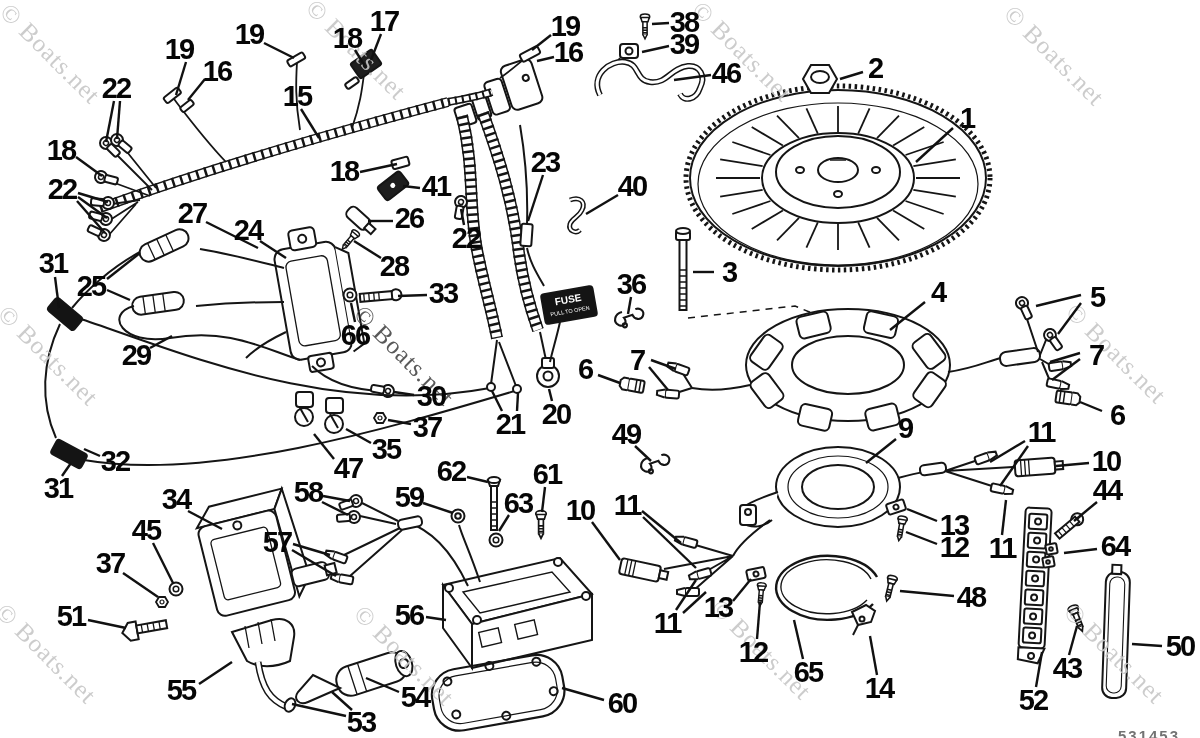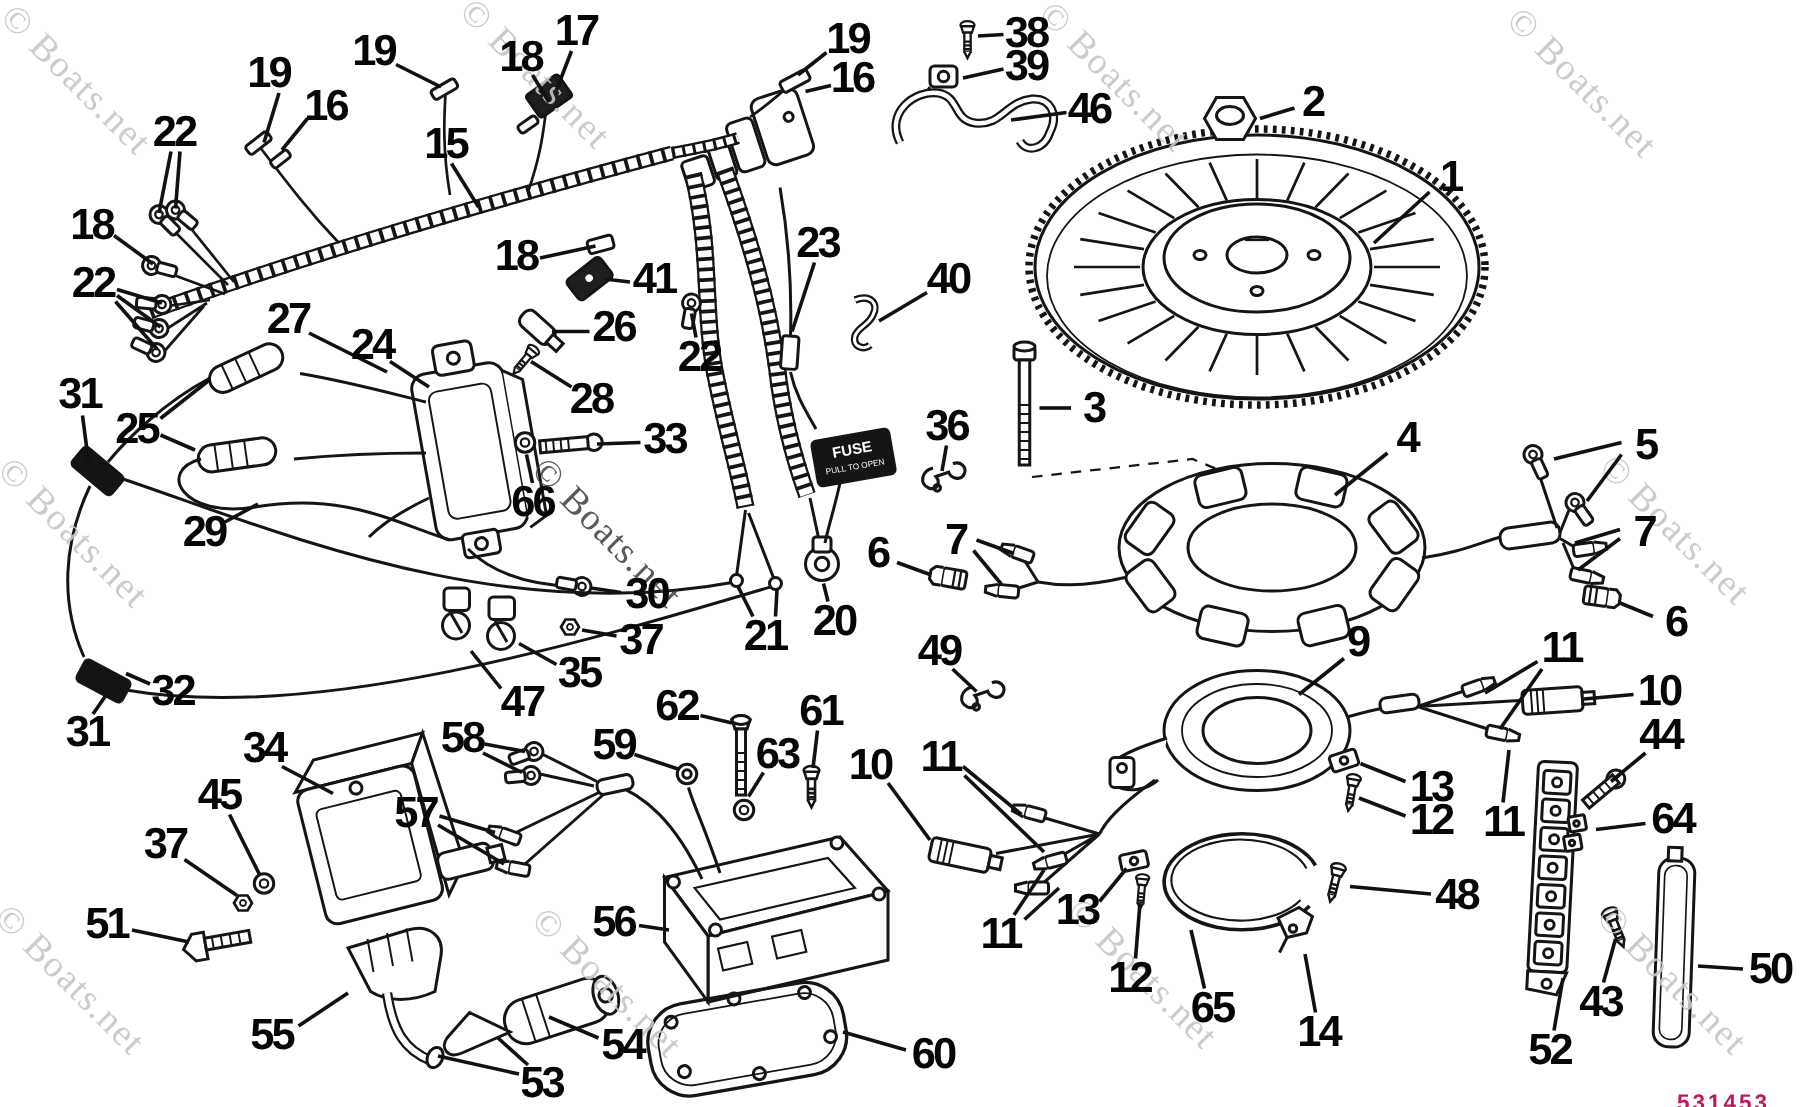--- a/index.html
+++ b/index.html
@@ -9,21 +9,21 @@
   #wm-layer{position:absolute;left:0;top:0;width:1200px;height:738px;pointer-events:none;}
   .wm{position:absolute;white-space:nowrap;font-family:"Liberation Serif",serif;
       font-size:25px;transform:rotate(45deg);transform-origin:left top;letter-spacing:1px;}
   .wm.light{color:#c7c7c7;opacity:.9;}
   .wm.dark{color:#3d3d3d;opacity:.85;}
   #callout-svg{position:absolute;left:0;top:0;}
   .callout-text{font-family:"Liberation Sans",sans-serif;font-weight:bold;font-size:29px;
       letter-spacing:-2px;fill:#060606;}
   .leader{stroke:#111;stroke-width:2.4;fill:none;}
   #footer-code{position:absolute;left:1118px;top:727px;height:11px;width:80px;overflow:hidden;
-      font-family:"Liberation Sans",sans-serif;font-weight:bold;font-size:15px;color:#be185d;
+      font-family:"Liberation Sans",sans-serif;font-weight:bold;font-size:15px;color:#737373;
       letter-spacing:2px;}
   .fillw{fill:#fff;}
 </style>
 </head>
 <body>
 
 <div id="page">
 
 <svg id="art-svg" width="1200" height="738" viewBox="0 0 1200 738">
   <defs>

